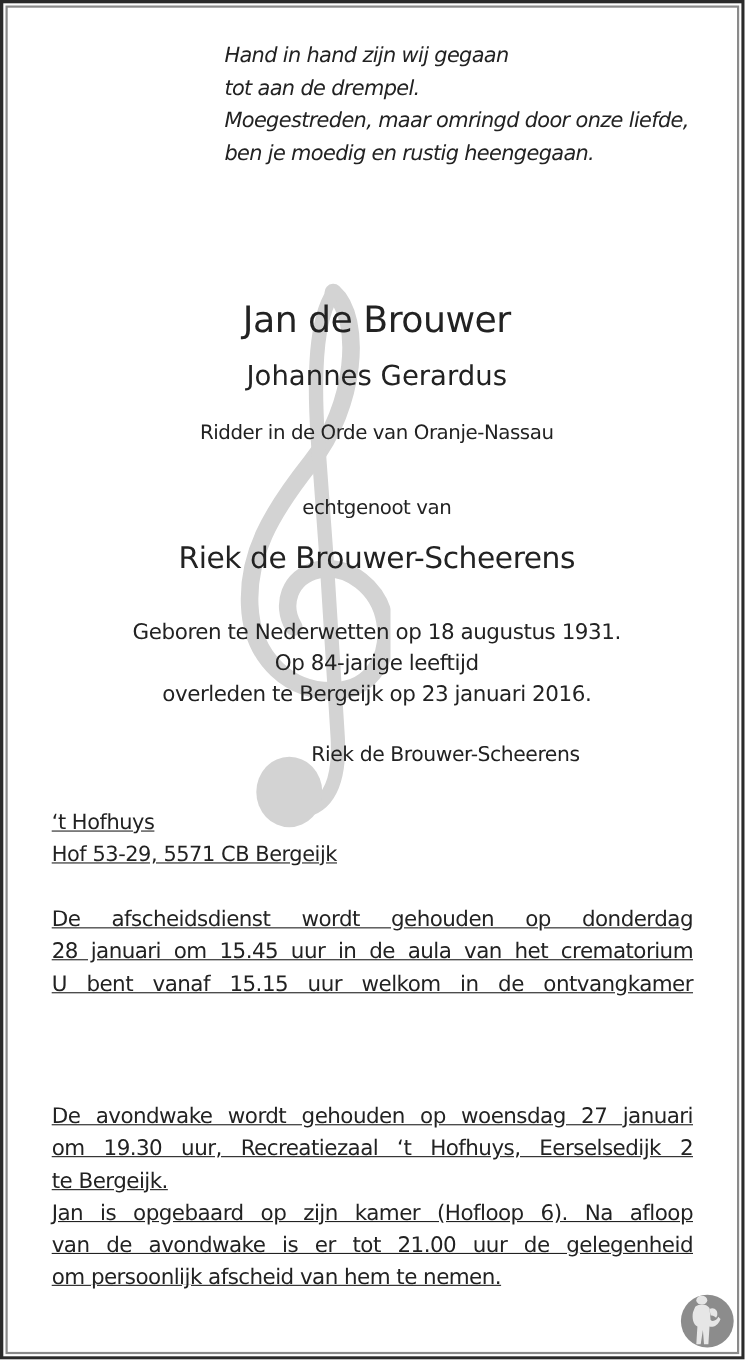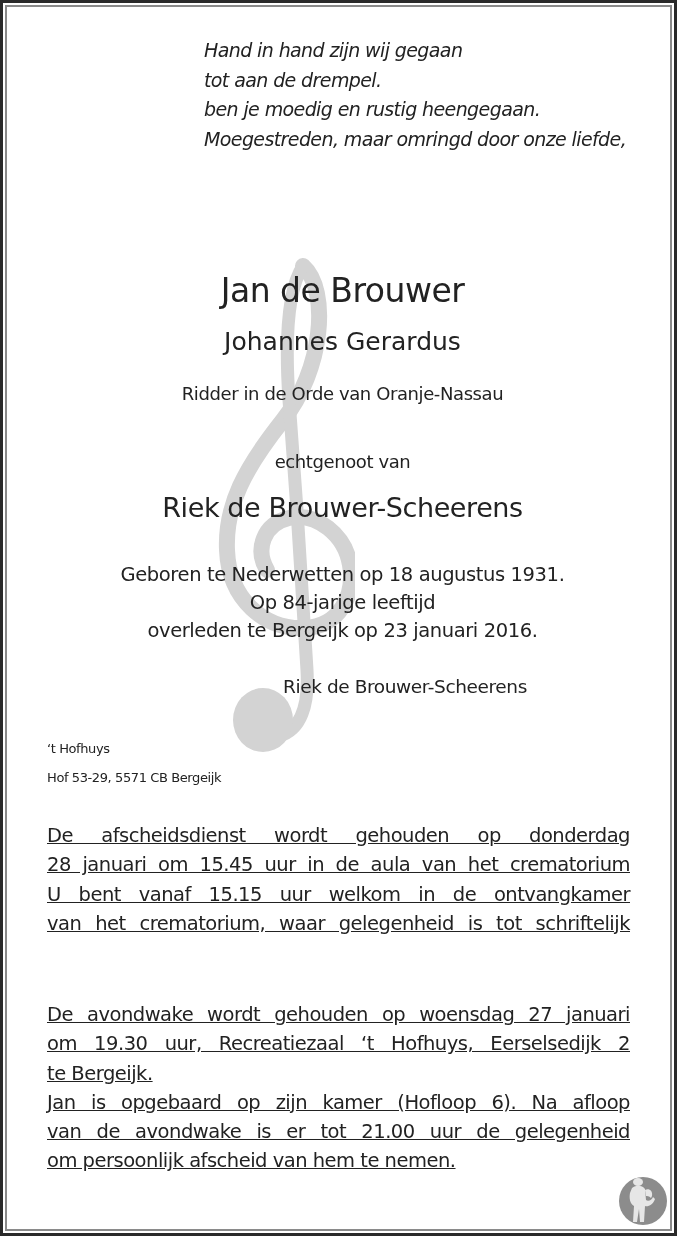--- a/index.html
+++ b/index.html
@@ -38,21 +38,21 @@
     .name-main { top: 271px; font-size: 33px; letter-spacing: -0.5px; left: 4px; }
     .name-given { top: 327px; font-size: 25px; letter-spacing: 0px; left: 4px; }
     .title-line { top: 383px; font-size: 18px; letter-spacing: -0.4px; left: 4px; }
     .spouse-of { top: 451px; font-size: 18px; letter-spacing: -0.4px; left: 4px; }
     .spouse-name { top: 492px; font-size: 27px; letter-spacing: -0.4px; left: 4px; }
     .dates { top: 561px; font-size: 19.5px; line-height: 28px; letter-spacing: -0.4px; left: 4px; }
     .signature {
       position: absolute; left: 283px; top: 676px; font-size: 18.5px; letter-spacing: -0.4px; white-space: nowrap;
     }
     .address {
-      position: absolute; left: 47px; top: 734px; font-size: 13px; line-height: 29px; letter-spacing: -0.4px;
+      position: absolute; left: 47px; top: 734px; font-size: 19px; line-height: 29px; letter-spacing: -0.4px; text-decoration: underline;
     }
     .address div { white-space: nowrap; }
     .para {
       position: absolute; left: 47px; width: 583px; font-size: 19.5px; line-height: 29.3px;
       text-align: justify; letter-spacing: -0.5px; text-decoration: underline;
     }
     .para .ln { display: block; text-align: justify; text-align-last: justify; white-space: nowrap; }
     .para .ln.last { text-align-last: left; }
     .service { top: 821px; }
     .wake { top: 1000px; }
@@ -76,22 +76,22 @@
 
       <path d="M98 16 C82 40 80 90 84 150 L92 260 L102 420 C104 455 96 480 74 486" stroke-width="13"></path>
     </g>
     <ellipse cx="58" cy="470" rx="30" ry="32" fill="#d3d3d3"></ellipse>
     <ellipse cx="62" cy="466" rx="11" ry="12" fill="#ffffff" opacity="0"></ellipse>
   </svg>
 
   <div class="poem">
     <div>Hand in hand zijn wij gegaan</div>
     <div>tot aan de drempel.</div>
+    <div>Moegestreden, maar omringd door onze liefde,</div>
     <div>ben je moedig en rustig heengegaan.</div>
-    <div>Moegestreden, maar omringd door onze liefde,</div>
   </div>
 
 
   <div class="center name-main">Jan de Brouwer</div>
   <div class="center name-given">Johannes Gerardus</div>
   <div class="center title-line">Ridder in de Orde van Oranje-Nassau</div>
   <div class="center spouse-of">echtgenoot van</div>
   <div class="center spouse-name">Riek de Brouwer-Scheerens</div>
 
   <div class="center dates">
@@ -104,21 +104,20 @@
 
   <div class="address">
     <div>‘t Hofhuys</div>
     <div>Hof 53-29, 5571 CB Bergeijk</div>
   </div>
 
   <div class="para service">
     <span class="ln">De afscheidsdienst wordt gehouden op donderdag</span>
     <span class="ln">28 januari om 15.45 uur in de aula van het crematorium</span>
     <span class="ln">U bent vanaf 15.15 uur welkom in de ontvangkamer</span>
-    <span class="ln">van het crematorium, waar gelegenheid is tot schriftelijk</span>
   </div>
 
   <div class="para wake">
     <span class="ln">De avondwake wordt gehouden op woensdag 27 januari</span>
     <span class="ln">om 19.30 uur, Recreatiezaal ‘t Hofhuys, Eerselsedijk 2</span>
     <span class="ln last">te Bergeijk.</span>
     <span class="ln">Jan is opgebaard op zijn kamer (Hofloop 6). Na afloop</span>
     <span class="ln">van de avondwake is er tot 21.00 uur de gelegenheid</span>
     <span class="ln last">om persoonlijk afscheid van hem te nemen.</span>
   </div>

